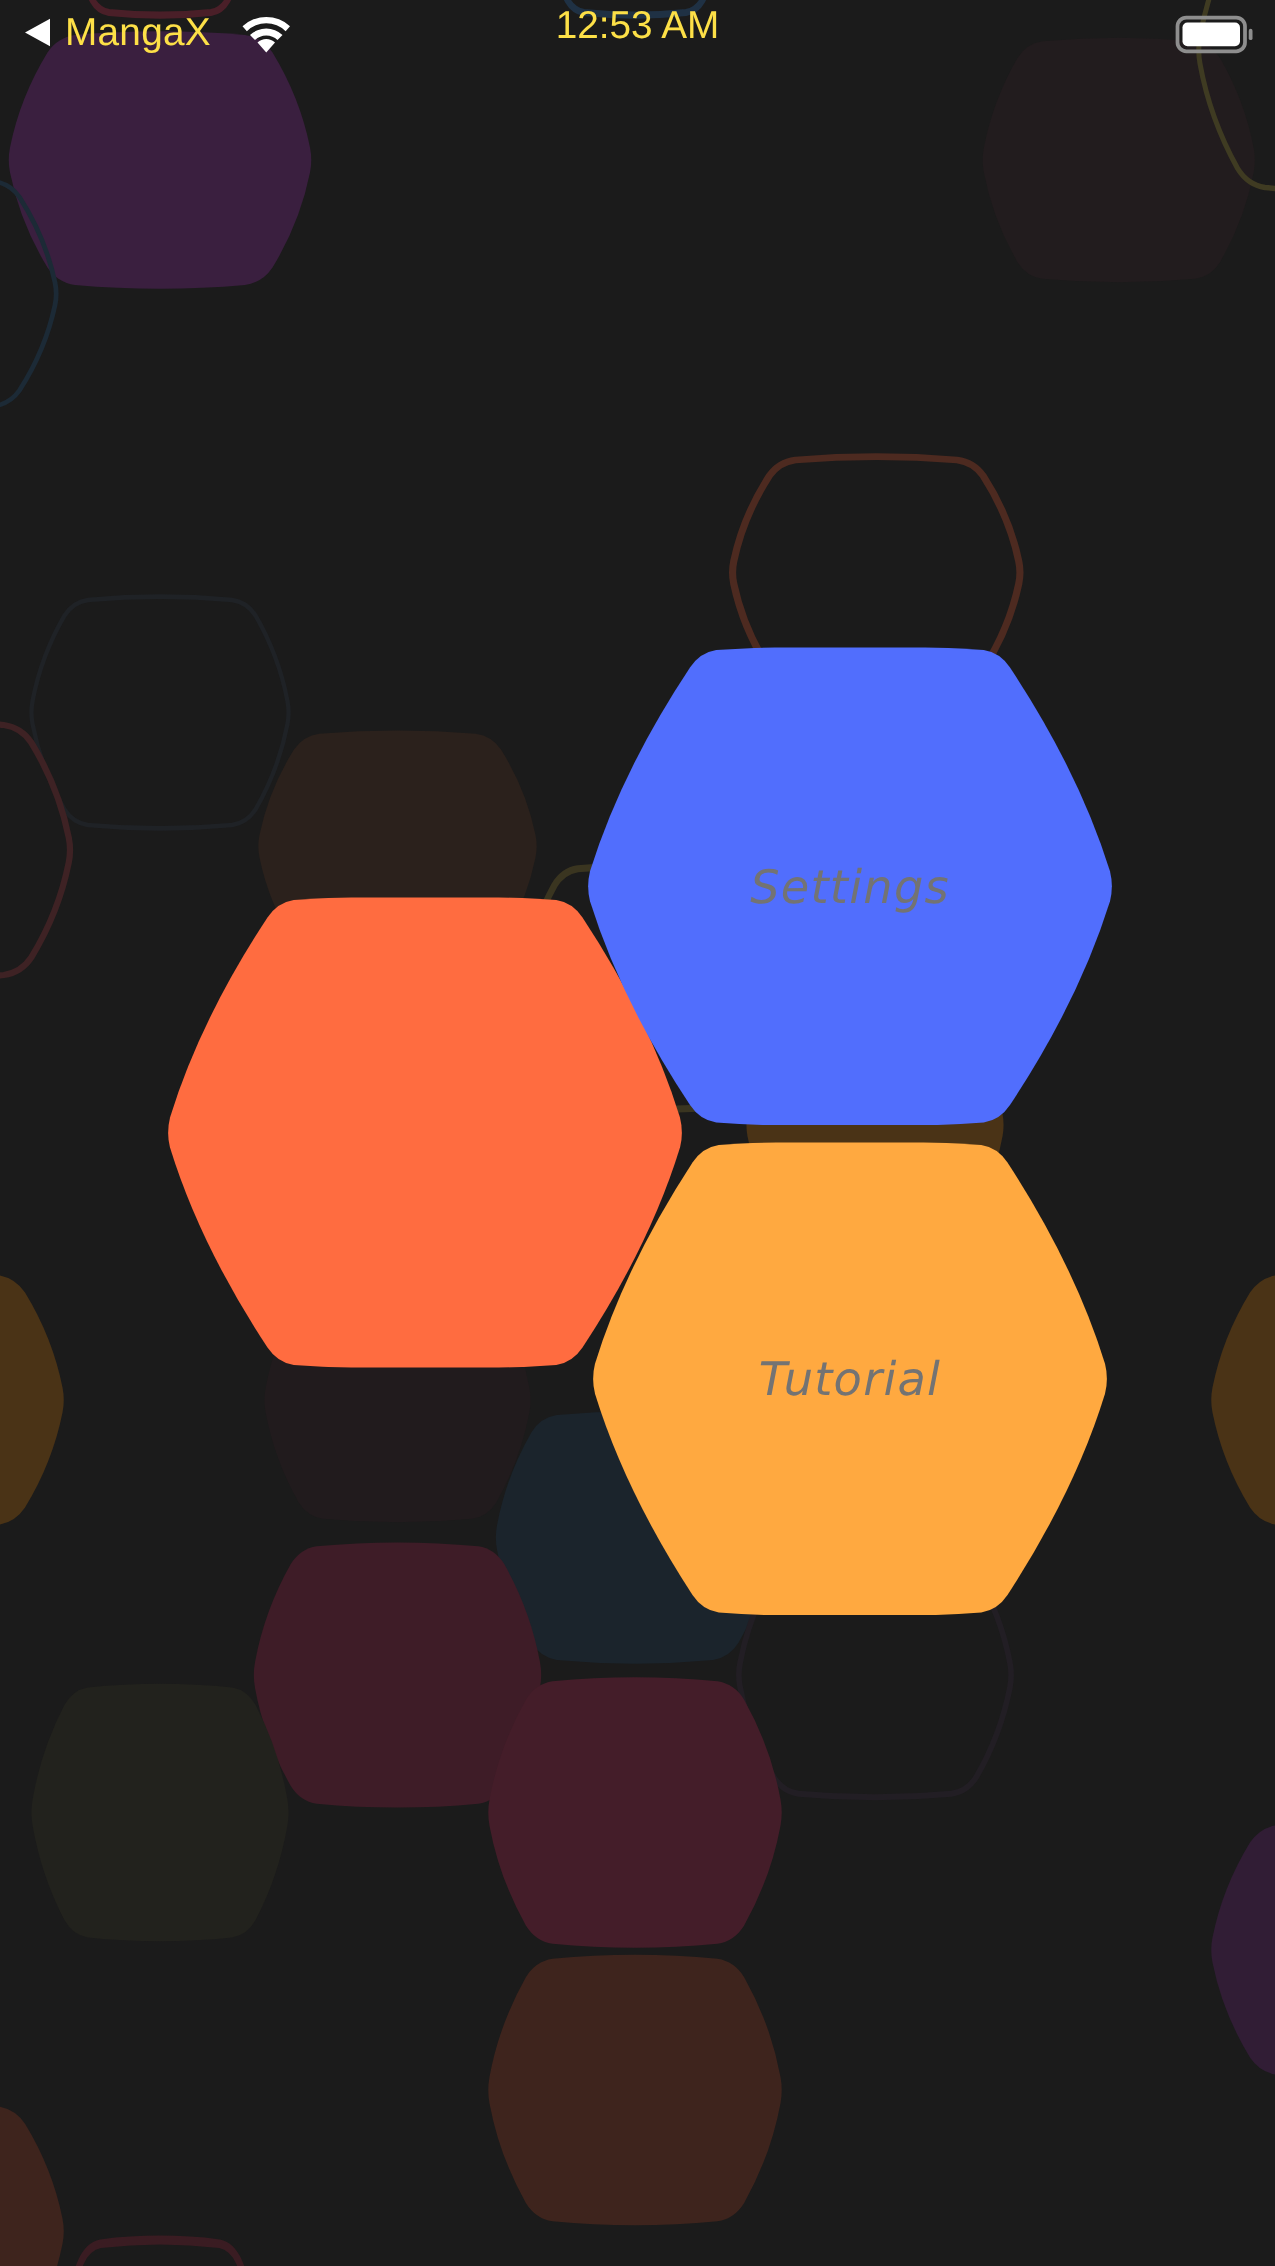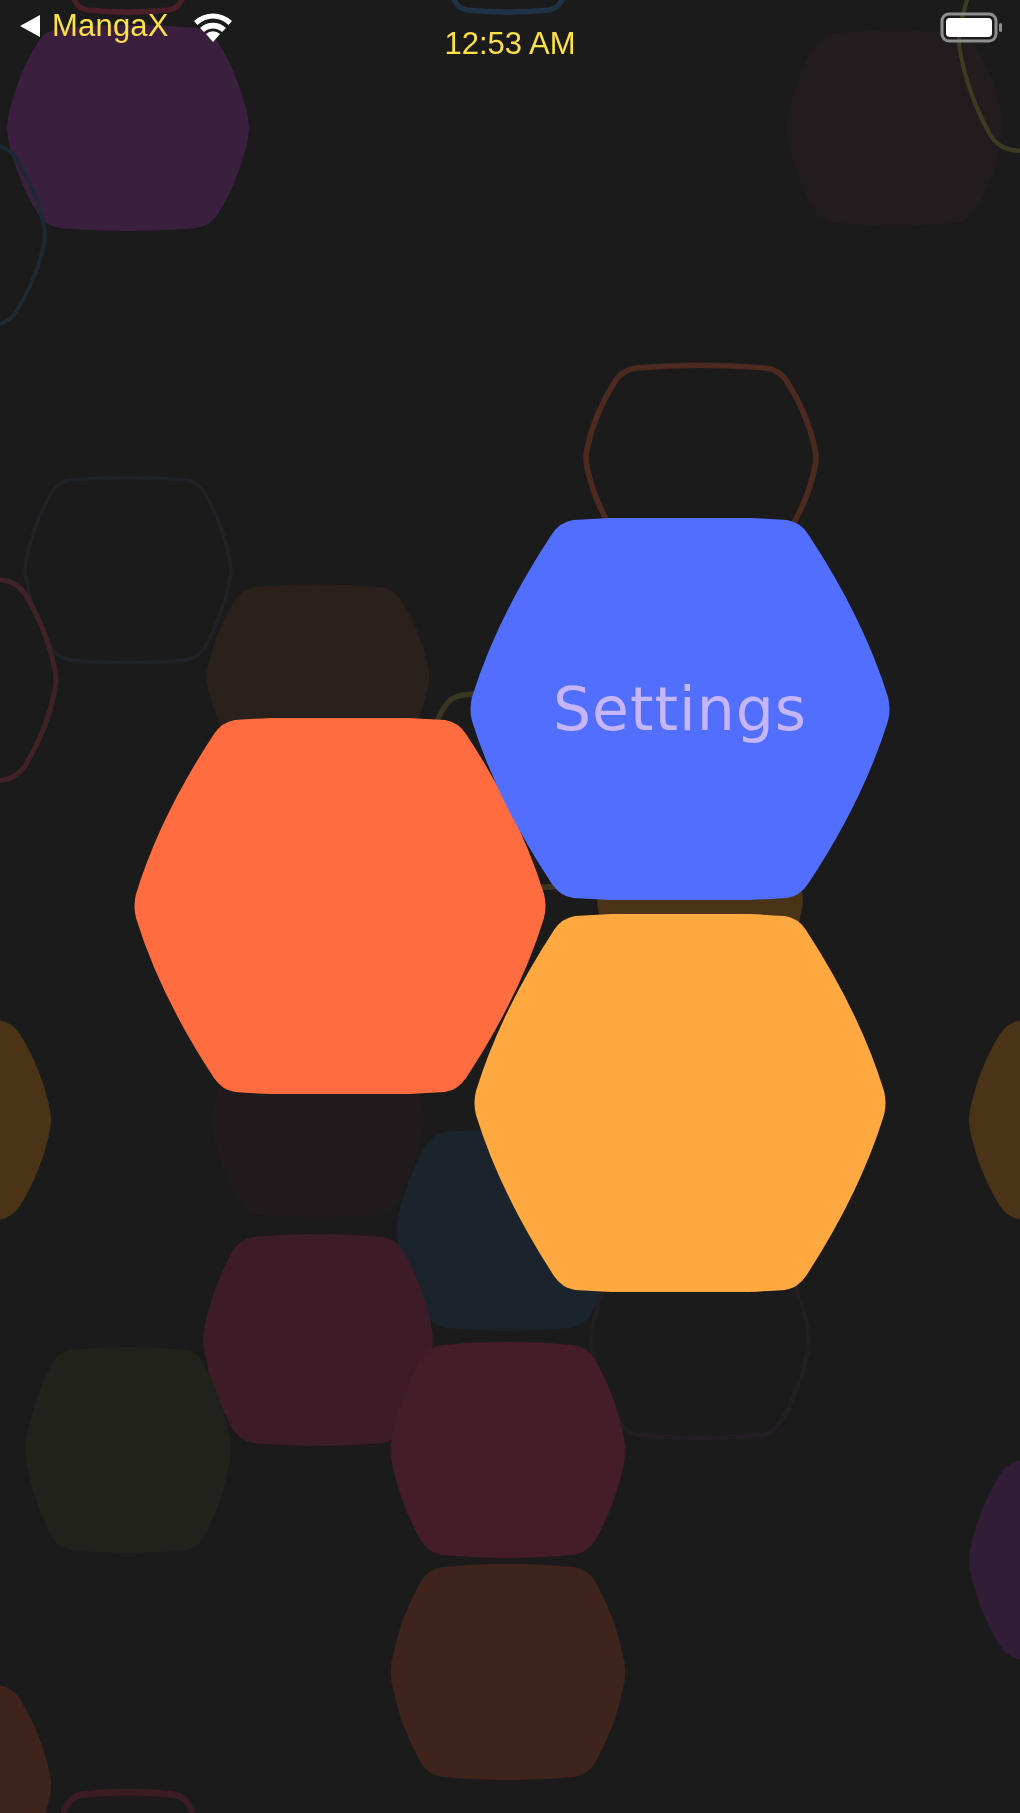--- a/index.html
+++ b/index.html
@@ -17,32 +17,32 @@
       position: absolute; left: 20px; top: 8px; display: flex; align-items: center;
       font-size: 31px; letter-spacing: 0.2px;
     }
     .back-arrow {
       width: 0; height: 0; border-top: 11px solid transparent;
       border-bottom: 11px solid transparent; border-right: 20px solid #fff;
       margin-right: 12px;
     }
     .wifi { position: absolute; left: 192px; top: 12px; }
     .clock {
-      position: absolute; left: 0; width: 1020px; top: 26px; text-align: center;
+      position: absolute; left: 0; width: 1020px; top: 2px; text-align: center;
       font-size: 31px; font-weight: 500;
     }
     .battery { position: absolute; left: 940px; top: 12px; }
     .menu-btn {
       position: absolute; cursor: pointer;
       display: flex; align-items: center; justify-content: center;
     }
     .menu-btn svg { position: absolute; left: 0; top: 0; }
     .menu-label {
-      position: relative; color: #c4b5fd; 
-      font-family: "DejaVu Sans", sans-serif; font-size: 60px;
+      position: relative; color: #737373; font-style: italic;
+      font-family: "DejaVu Sans", sans-serif; font-size: 37px;
       letter-spacing: 1px; z-index: 2;
     }
   </style>
 </head>
 <body>
 
 <svg id="bg" viewBox="0 0 1020 1813" xmlns="http://www.w3.org/2000/svg">
   <defs>
 
     <path id="hx" d="M-68,-100 Q0,-106 68,-100 Q82,-98 90,-86 Q112,-50 120,-10 Q122,0 120,10 Q112,50 90,86 Q82,98 68,100 Q0,106 -68,100 Q-82,98 -90,86 Q-112,50 -120,10 Q-122,0 -120,-10 Q-112,-50 -90,-86 Q-82,-98 -68,-100 Z"></path>
@@ -124,13 +124,14 @@
   <svg width="424" height="382" viewBox="-212 -191 424 382">
     <path d="M-107,-189 Q0,-196 107,-189 Q120,-187 128,-175 Q183,-92 208,-12 Q211,0 208,12 Q183,92 128,175 Q120,187 107,189 Q0,196 -107,189 Q-120,187 -128,175 Q-183,92 -208,12 Q-211,0 -208,-12 Q-183,-92 -128,-175 Q-120,-187 -107,-189 Z" fill="#516efd"></path>
   </svg>
   <span class="menu-label">Settings</span>
 </div>
 
 <div class="menu-btn" style="left:472px; top:914px; width:416px; height:378px;">
   <svg width="416" height="378" viewBox="-208 -189 416 378">
     <path d="M-105,-187 Q0,-194 105,-187 Q118,-185 126,-173 Q180,-90 204,-12 Q207,0 204,12 Q180,90 126,173 Q118,185 105,187 Q0,194 -105,187 Q-118,185 -126,173 Q-180,90 -204,12 Q-207,0 -204,-12 Q-180,-90 -126,-173 Q-118,-185 -105,-187 Z" fill="#ffa940"></path>
   </svg>
+  <span class="menu-label">Tutorial</span>
 </div>
 
 </body></html>

